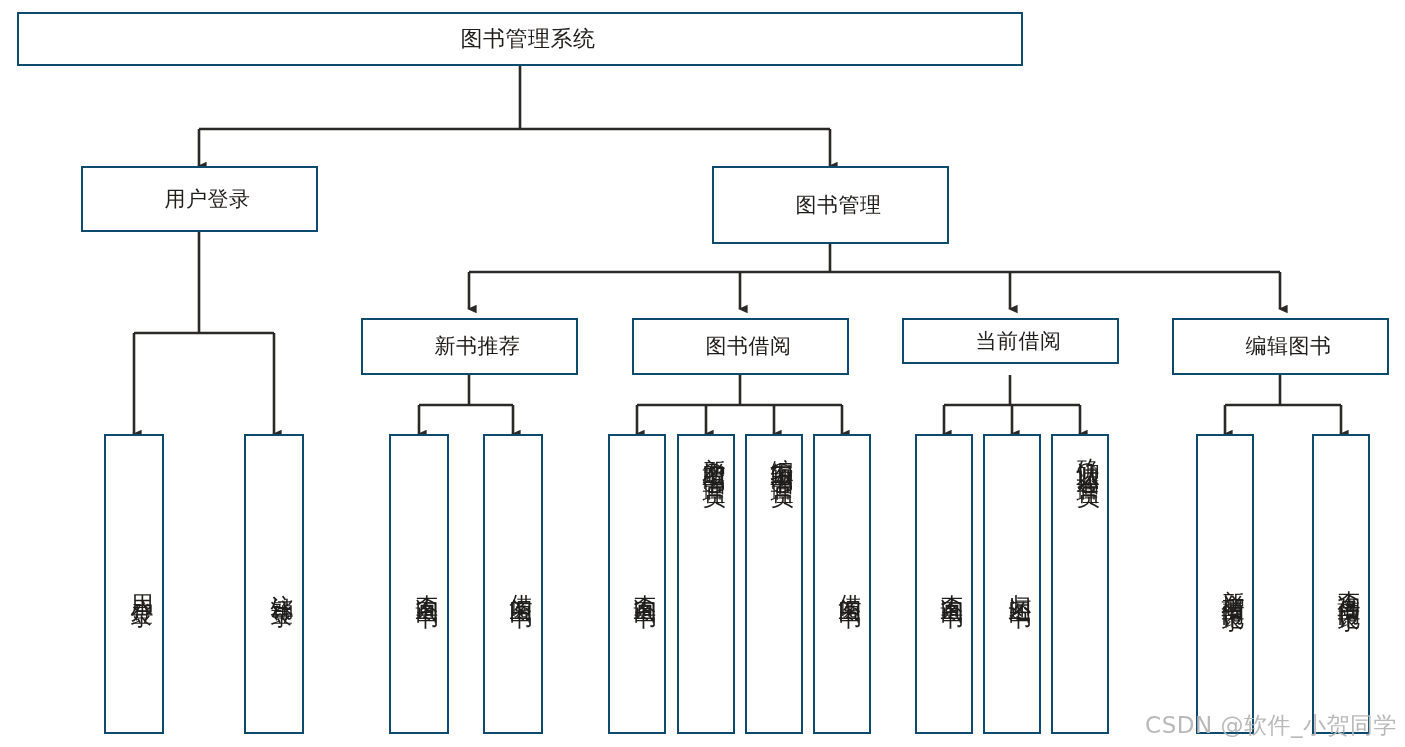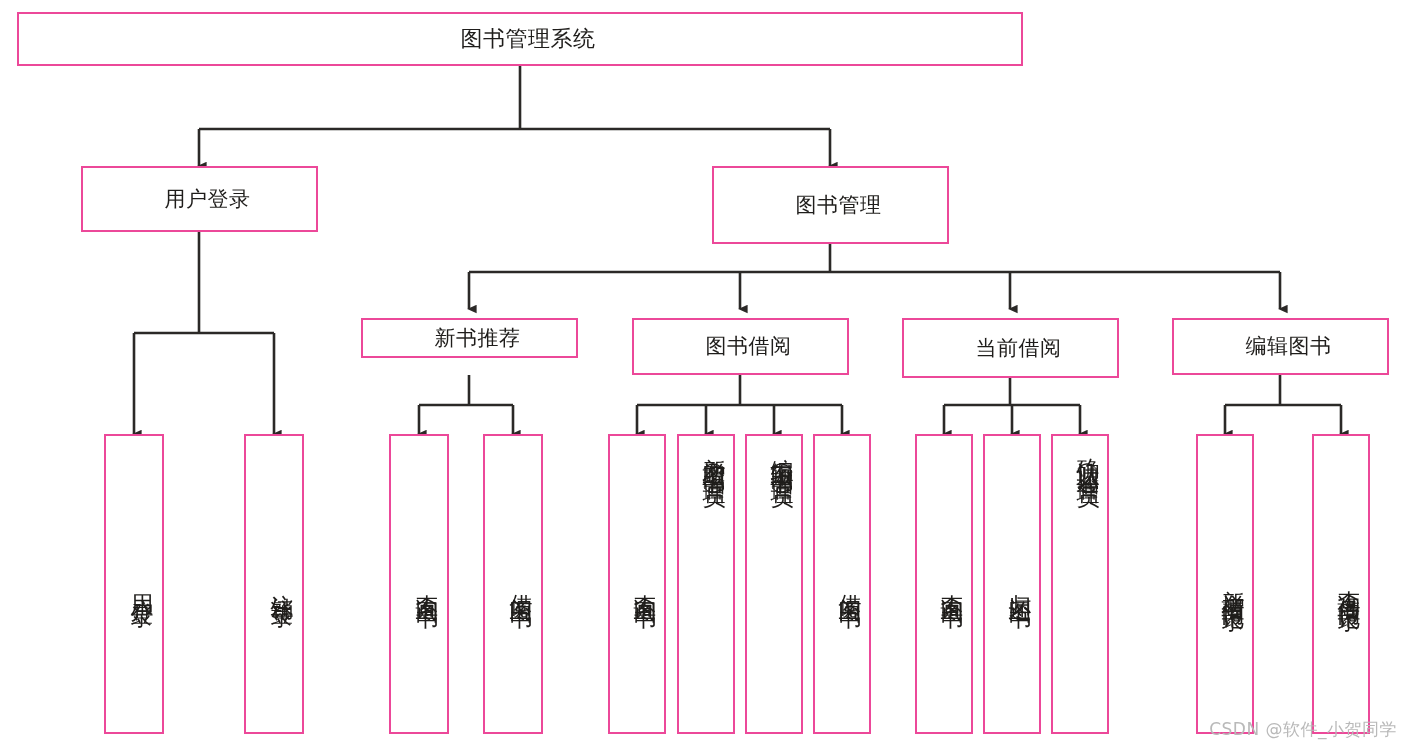--- a/index.html
+++ b/index.html
@@ -22,21 +22,21 @@
     position: absolute;
     left: 0;
     top: 0;
     width: 1405px;
     height: 747px;
   }
   .node {
     position: absolute;
     box-sizing: border-box;
     background: #ffffff;
-    border: 2px solid #ec4899;
+    border: 2px solid #0c4a6e;
     display: flex;
     align-items: center;
     justify-content: center;
     z-index: 2;
     padding-left: 16px;
   }
   .node-label {
     color: #1f1d1b;
     line-height: 1.15;
     letter-spacing: 0.5px;
@@ -62,21 +62,21 @@
     white-space: nowrap;
   }
   .node.vertical.short-label {
     align-items: center;
     padding-top: 0;
   }
   #watermark {
     position: absolute;
     right: 8px;
     bottom: 6px;
-    font-size: 17px;
+    font-size: 23px;
     color: #b9b9b9;
     letter-spacing: 0.5px;
     z-index: 5;
     white-space: nowrap;
   }
 </style>
 </head>
 <body>
 
 <div id="diagram-root">
@@ -138,27 +138,27 @@
     <span class="node-label">图书管理系统</span>
   </div>
 
   <div class="node horizontal" style="left:81px; top:166px; width:237px; height:66px;">
     <span class="node-label">用户登录</span>
   </div>
   <div class="node horizontal" style="left:712px; top:166px; width:237px; height:78px;">
     <span class="node-label">图书管理</span>
   </div>
 
-  <div class="node horizontal" style="left:361px; top:318px; width:217px; height:40px;">
+  <div class="node horizontal" style="left:361px; top:318px; width:217px; height:57px;">
     <span class="node-label">新书推荐</span>
   </div>
   <div class="node horizontal" style="left:632px; top:318px; width:217px; height:57px;">
     <span class="node-label">图书借阅</span>
   </div>
-  <div class="node horizontal" style="left:902px; top:318px; width:217px; height:60px;">
+  <div class="node horizontal" style="left:902px; top:318px; width:217px; height:46px;">
     <span class="node-label">当前借阅</span>
   </div>
   <div class="node horizontal" style="left:1172px; top:318px; width:217px; height:57px;">
     <span class="node-label">编辑图书</span>
   </div>
 
   <div class="node vertical short-label" style="left:104px; top:434px; width:60px; height:300px;">
     <span class="node-label">用户登录</span>
   </div>
   <div class="node vertical short-label" style="left:244px; top:434px; width:60px; height:300px;">

